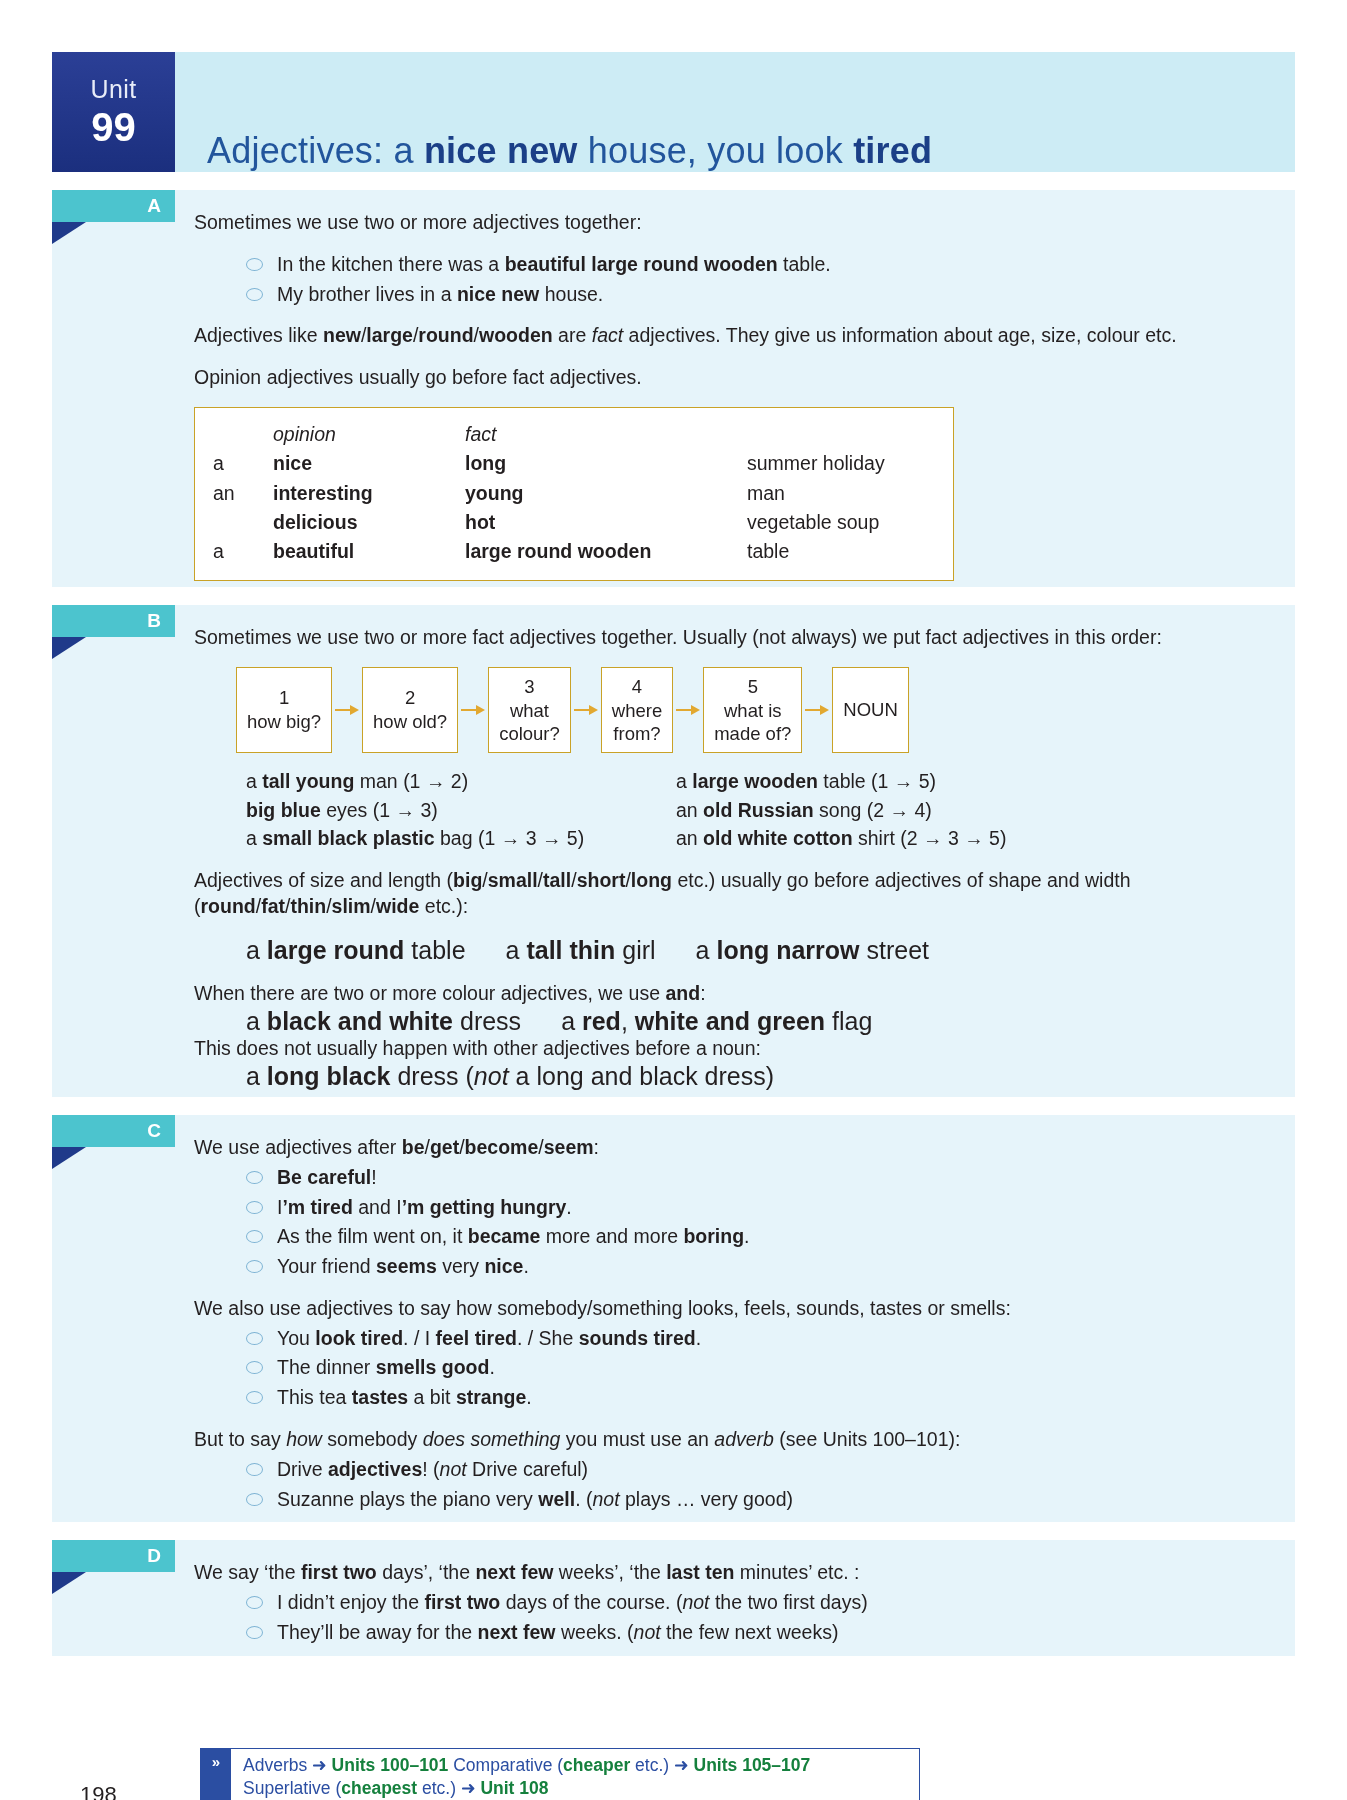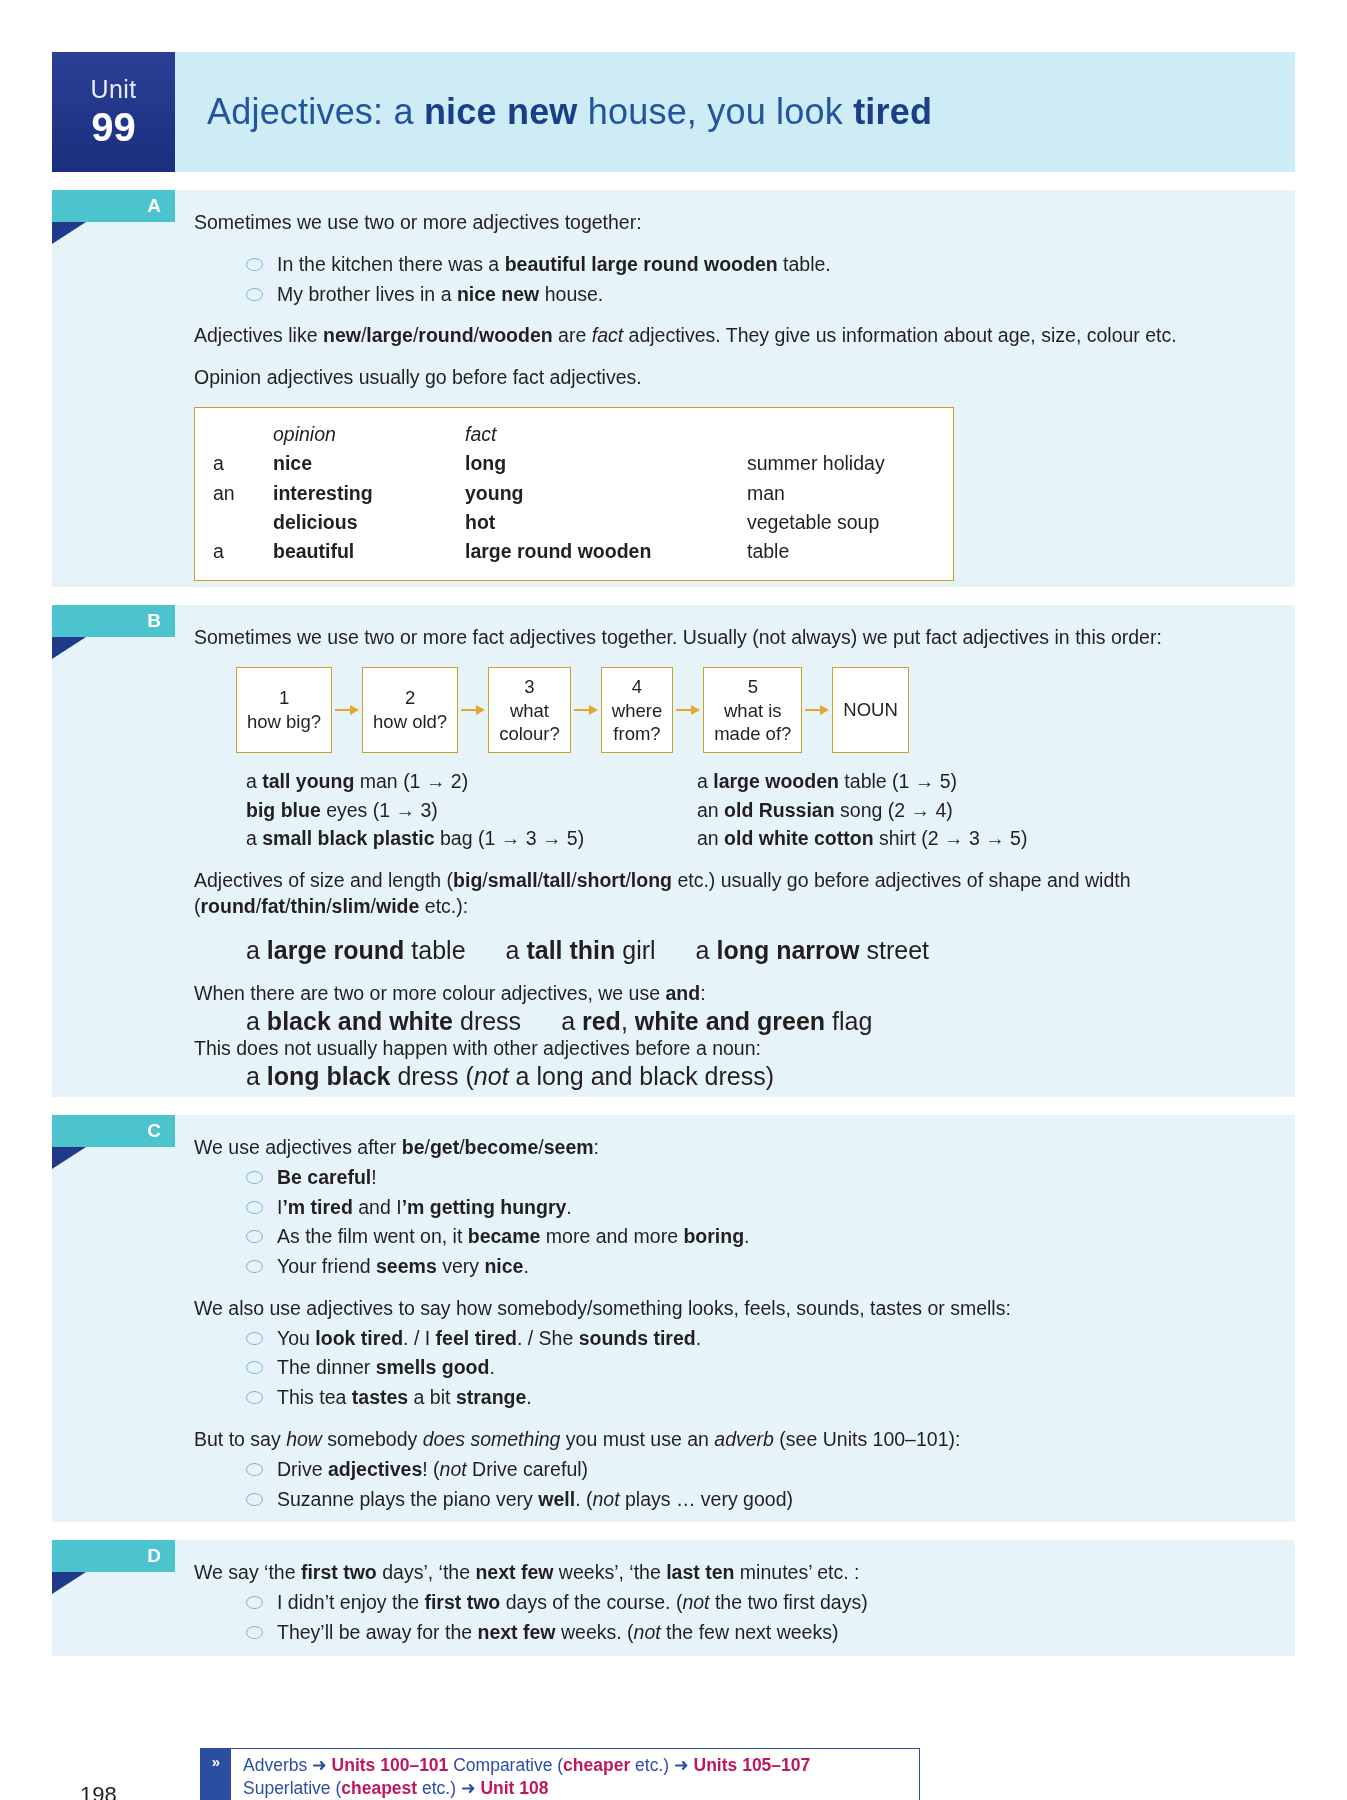--- a/index.html
+++ b/index.html
@@ -24,21 +24,21 @@
   }
   .unit-tab .u-word { font-size: 25px; font-weight: 400; letter-spacing: .4px; line-height: 1; margin-bottom: 5px; color:#e8ecf8;}
   .unit-tab .u-num { font-size: 40px; font-weight: 700; line-height: 1; }
   .unit-tab:after{
     content:""; position:absolute; right:-22px; top:0; width:0; height:0;
     border-top: 60px solid #1b2f7e; border-bottom: 60px solid #1b2f7e; border-right: 22px solid transparent;
     display:none;
   }
   .header-bar {
     position: absolute; left: 123px; top: 0; right: 0; height: 120px;
-    background: #cdecf5; display: flex; align-items: center;
+    background: #cdecf5; display: flex; align-items: flex-end;
   }
   .header-title {
     font-size: 36px; color: #22559c; font-weight: 400; padding-left: 32px; letter-spacing:.2px;
   }
   .header-title b { font-weight: 700; color:#1b3f87; }
 
   
   .section { position: relative; margin: 0 52px; background: #e6f4fa; }
   .section + .section { margin-top: 18px; }
   .sec-a { margin-top: 18px; }
@@ -90,41 +90,41 @@
     border: 1.5px solid #c9a227; background: #ffffff; height: 86px;
     display: flex; flex-direction: column; align-items: center; justify-content: center;
     font-size: 18.5px; line-height: 1.2; padding: 0 10px; text-align: center;
   }
   .obox .num { margin-bottom: 2px; }
   .arrow { width: 30px; height: 12px; position: relative; flex: 0 0 auto; }
   .arrow:before { content:""; position:absolute; left:3px; top:5px; width:18px; height:2px; background:#e2a830; }
   .arrow:after { content:""; position:absolute; right:3px; top:1px; width:0; height:0;
     border-left: 9px solid #e2a830; border-top: 5px solid transparent; border-bottom: 5px solid transparent; }
 
-  .two-col { display: flex; margin-top: 14px; gap: 21px; }
+  .two-col { display: flex; margin-top: 14px; }
   .two-col .col { font-size: 19.5px; line-height: 1.45; }
   .two-col .col.left { width: 430px; margin-left: 52px; }
   .two-col .col.right { flex: 1; }
 
   .inline-examples { margin-left: 52px; font-size: 25px; }
   .inline-examples span { display:inline-block; margin-right: 40px; }
 
   
   .footer { position: absolute; left: 0; bottom: 44px; width: 1347px; }
   .page-num { position: absolute; left: 80px; bottom: 0; font-size: 22px; color: #231f20; }
   .ref-box {
     margin-left: 200px; width: 720px; border: 1.5px solid #2b4ea2; background: #ffffff;
     display: flex; align-items: stretch; min-height: 54px;
   }
   .ref-chev {
     width: 30px; background: #2b4ea2; color: #fff; font-size: 15px;
     display: flex; align-items: flex-start; justify-content: center; padding-top: 4px; font-weight: 700;
   }
   .ref-lines { padding: 5px 10px 6px 12px; font-size: 17.5px; color: #2b4ea2; line-height: 1.35; }
-  .ref-lines b { color: #be185d; font-weight: 700; }
+  .ref-lines b { color: #15803d; font-weight: 700; }
 </style>
 </head>
 <body>
 
 <div class="page">
 
   <div class="header-wrap">
     <div class="unit-tab">
       <div class="u-word">Unit</div>
       <div class="u-num">99</div>

